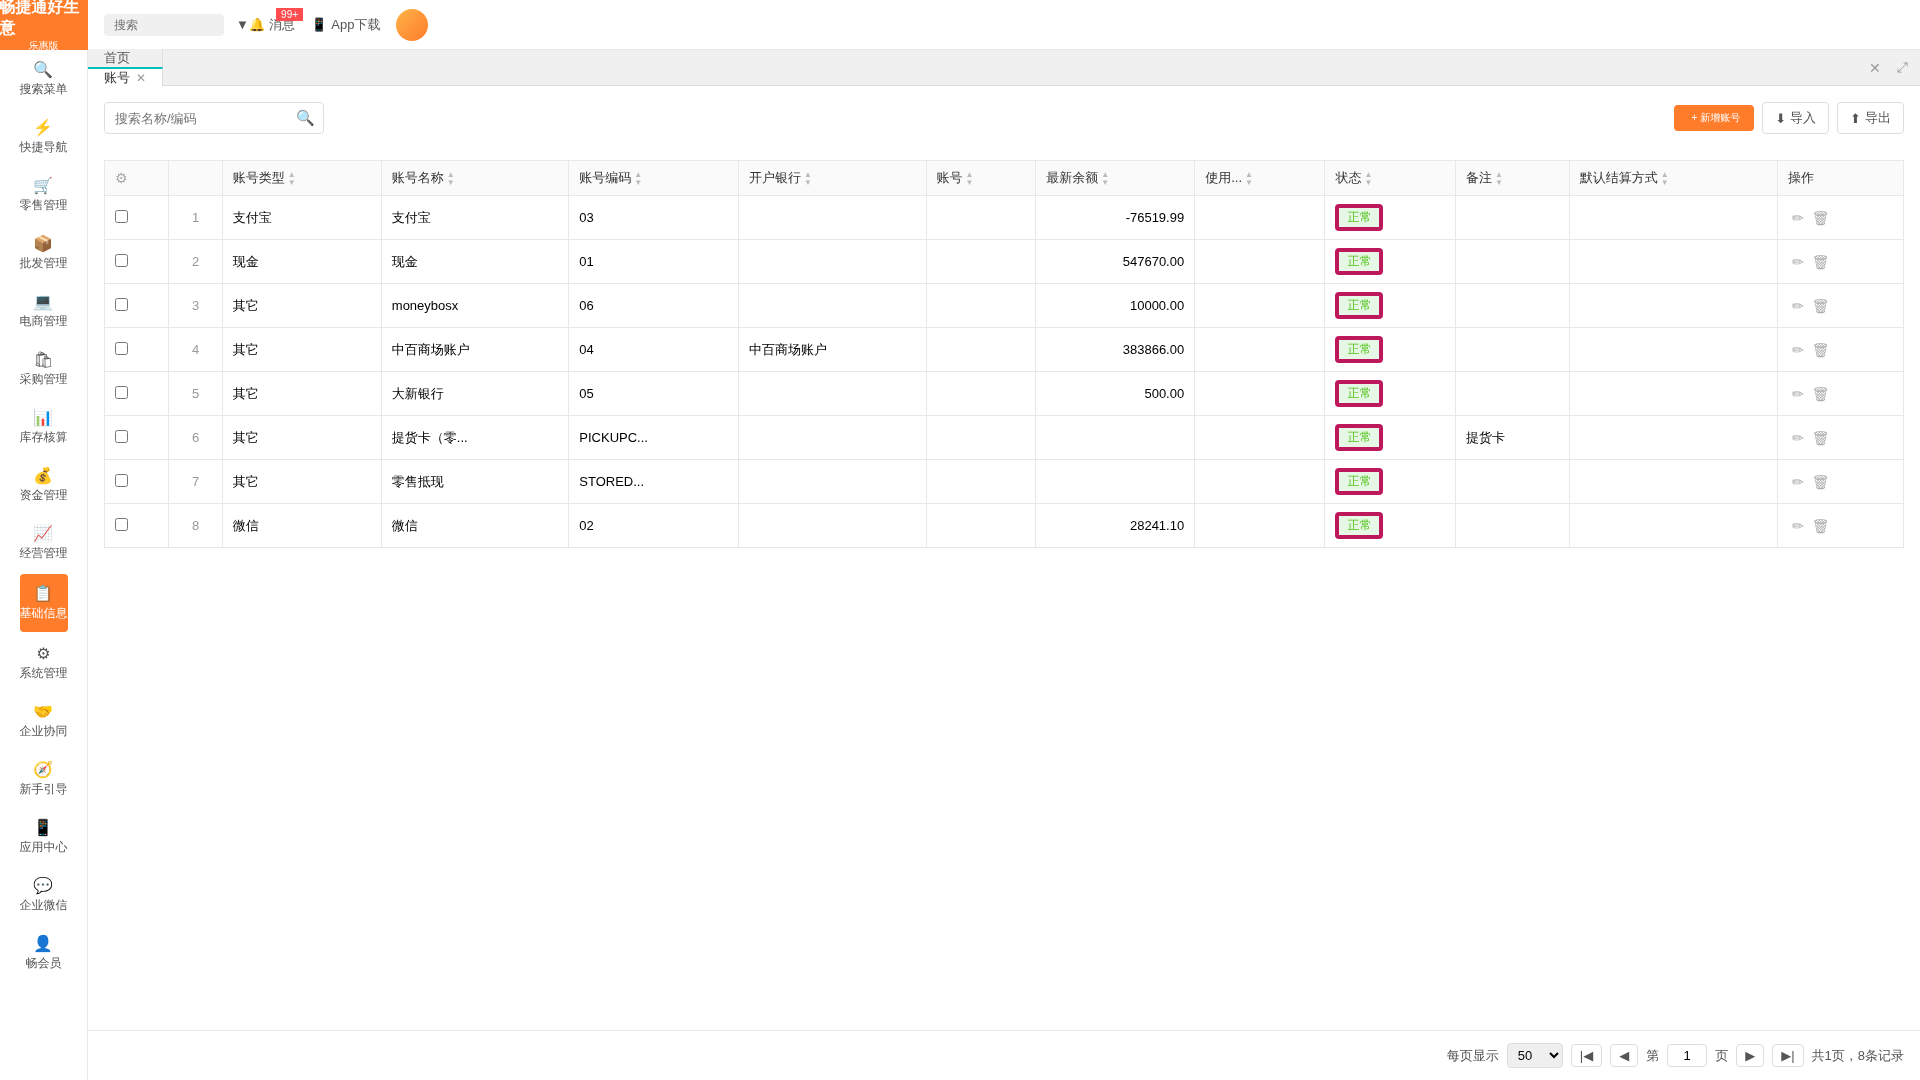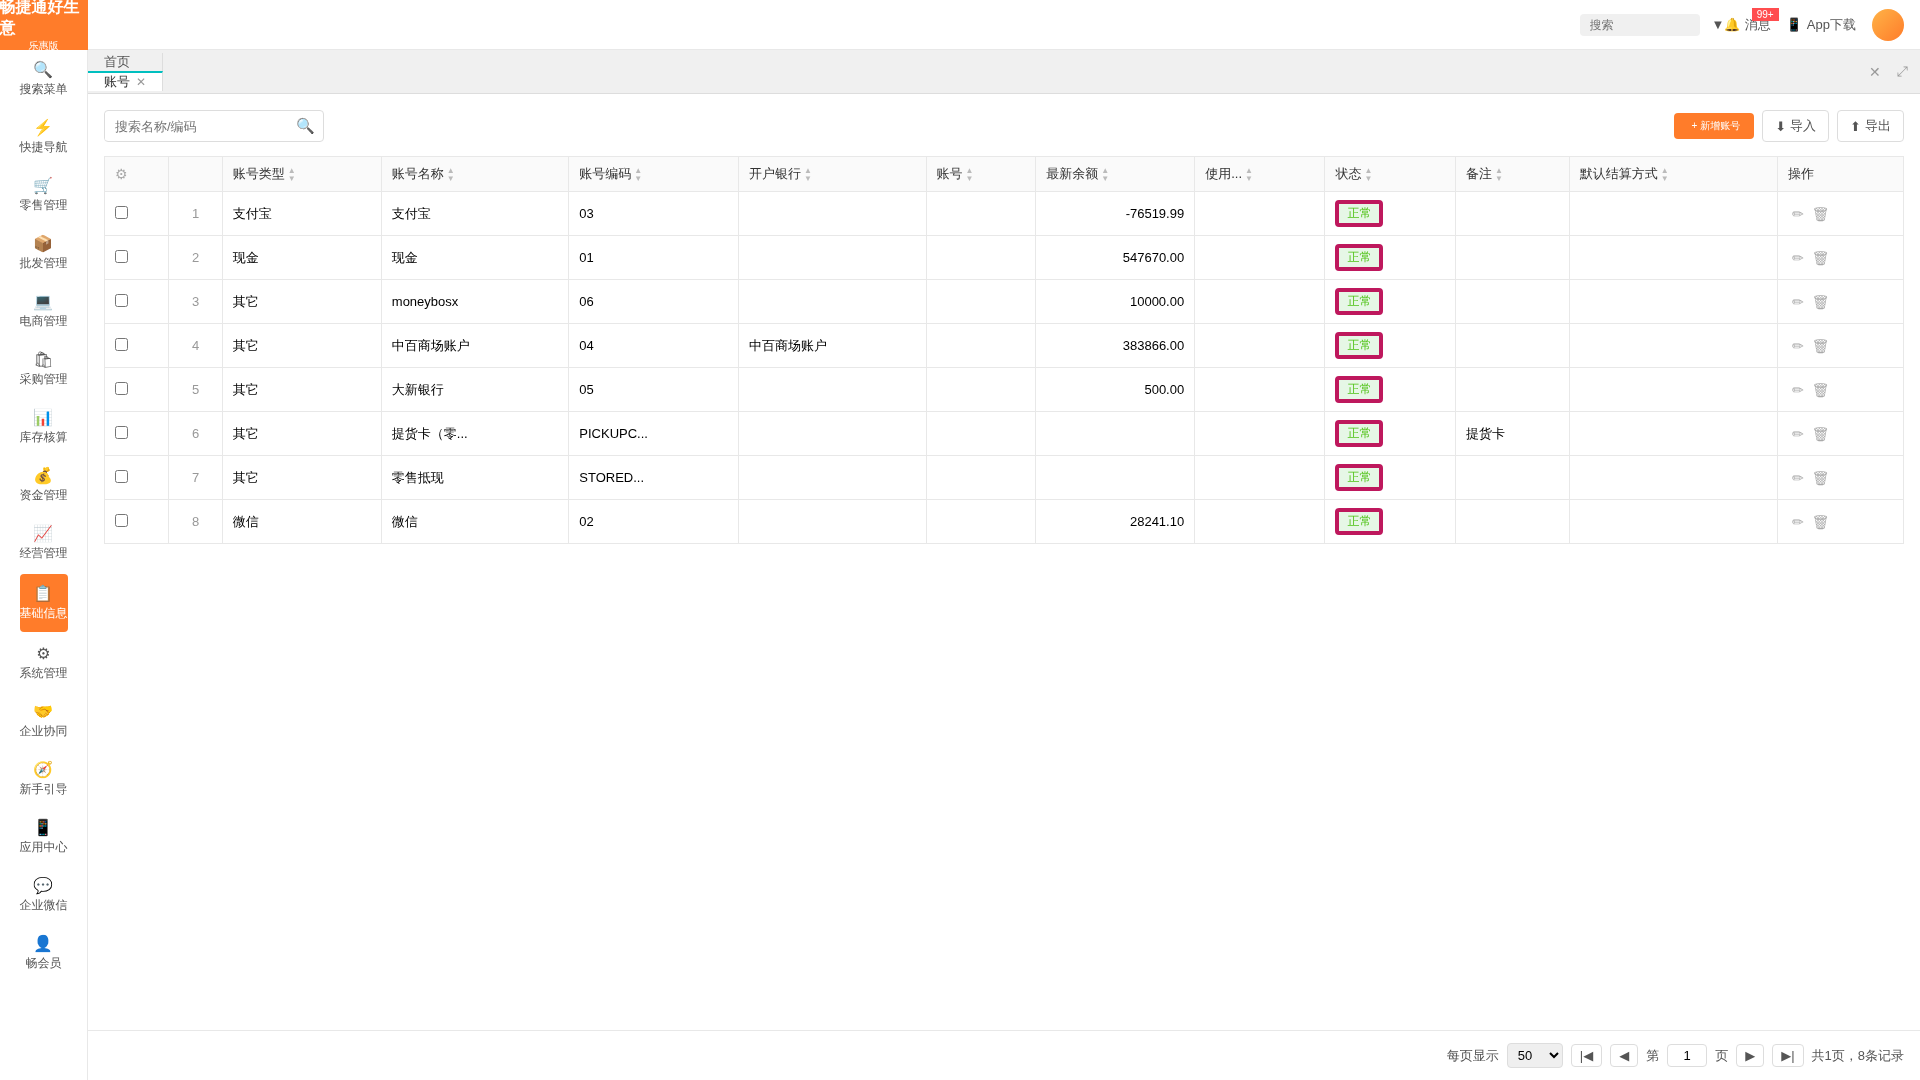--- a/index.html
+++ b/index.html
@@ -57,21 +57,21 @@
       flex-direction: column;
       overflow: hidden;
     }
 
     
     .top-header {
       height: 50px;
       background: #fff;
       display: flex;
       align-items: center;
-      justify-content: flex-end;
+      justify-content: flex-start;
       padding: 0 16px;
       border-bottom: 1px solid #e8e8e8;
       flex-shrink: 0;
     }
     .top-header-left {
       display: flex;
       align-items: center;
       gap: 12px;
     }
     .header-search {
@@ -127,21 +127,21 @@
     .header-avatar {
       width: 32px;
       height: 32px;
       border-radius: 50%;
       background: #ccc;
       overflow: hidden;
     }
 
     
     .tab-bar {
-      height: 44px;
+      height: 36px;
       background: #f0f0f0;
       display: flex;
       align-items: center;
       padding: 0 0;
       border-bottom: 1px solid #ddd;
       flex-shrink: 0;
     }
     .tab-item {
       height: 100%;
       padding: 0 16px;
@@ -185,21 +185,21 @@
       background: #fff;
       overflow: auto;
       padding: 16px;
     }
 
     
     .toolbar {
       display: flex;
       align-items: center;
       justify-content: space-between;
-      margin-bottom: 14px;
+      margin-bottom: 26px;
     }
     .search-box {
       display: flex;
       align-items: center;
       border: 1px solid #ddd;
       border-radius: 4px;
       overflow: hidden;
       width: 220px;
     }
     .search-input {

